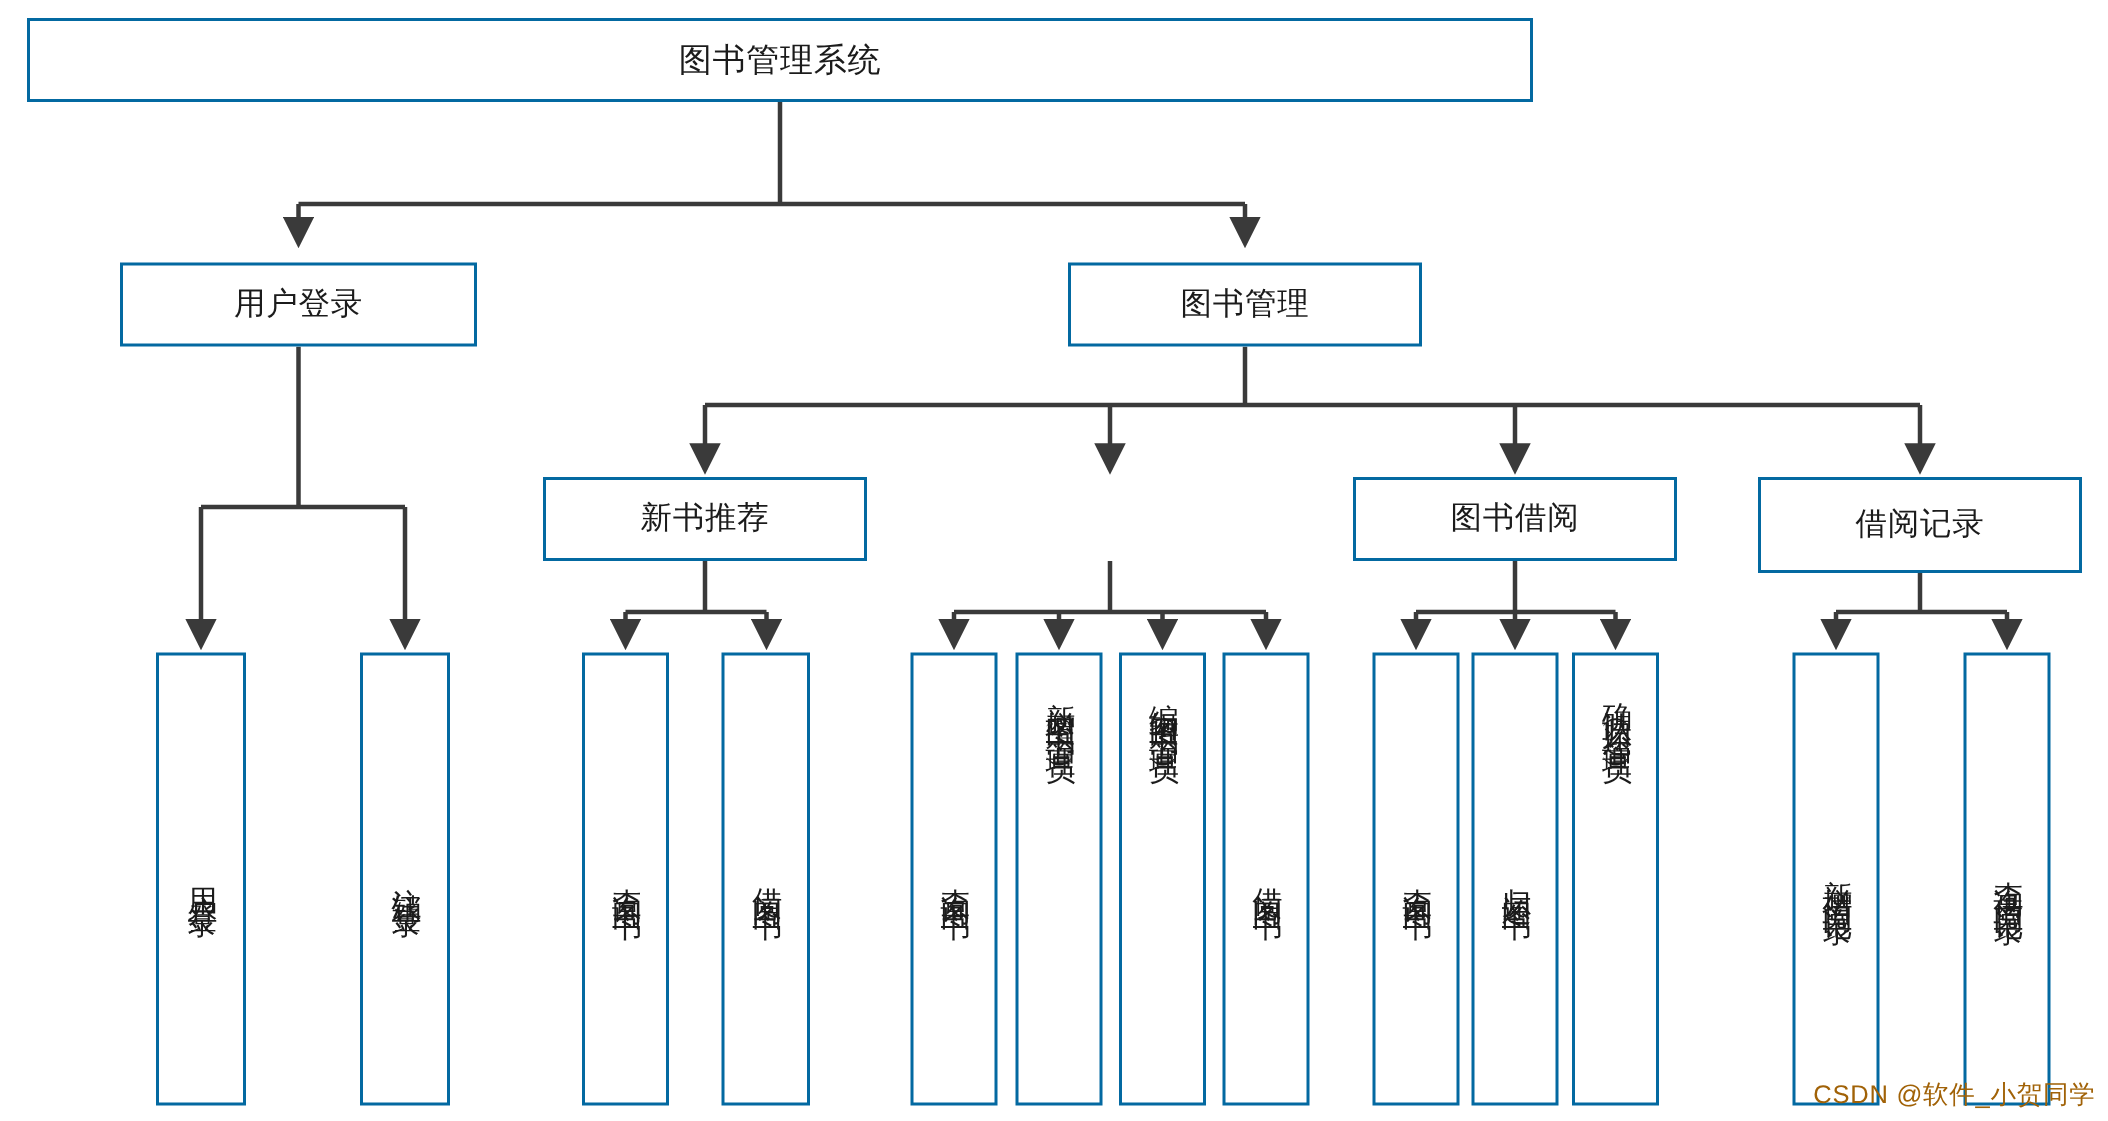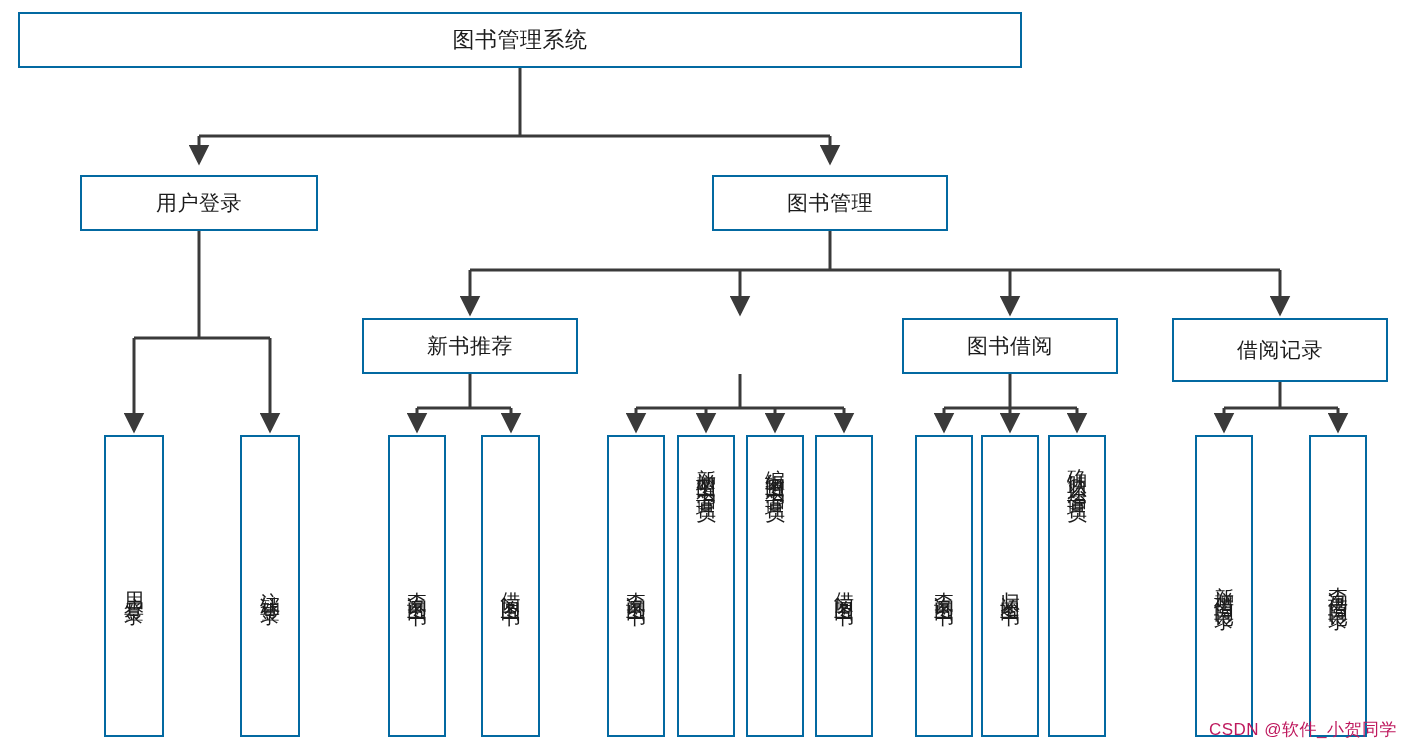--- a/index.html
+++ b/index.html
@@ -61,21 +61,21 @@
     letter-spacing: 5px;
     line-height: 1.05;
     white-space: nowrap;
     color: #1b1b1b;
   }
   #watermark {
     position: absolute;
     right: 8px;
     bottom: 6px;
     font-size: 17px;
-    color: #be185d;
+    color: #a16207;
     letter-spacing: 0.5px;
     white-space: nowrap;
     user-select: none;
   }
 </style>
 </head>
 <body>
 
 <div id="diagram">
 

